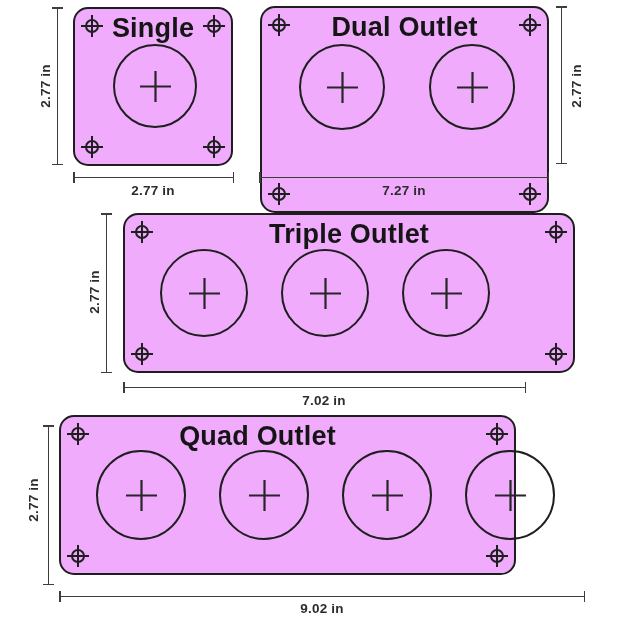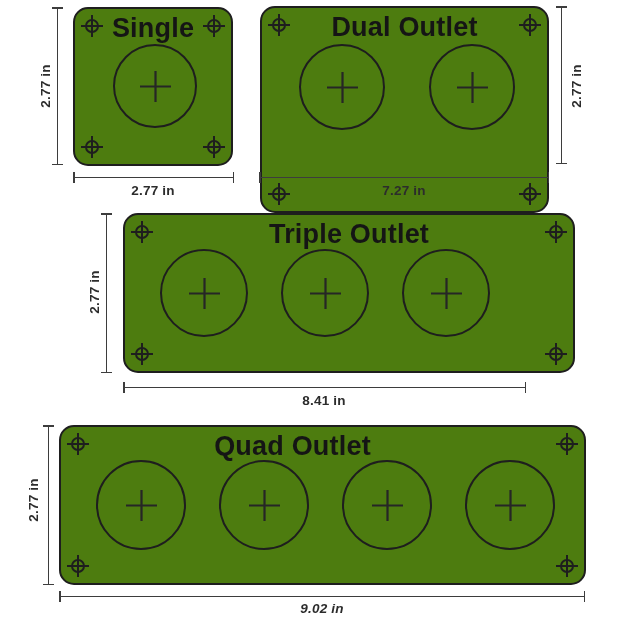--- a/index.html
+++ b/index.html
@@ -3,27 +3,27 @@
 <meta charset="utf-8">
 <style>
   html,body { margin:0; padding:0; background:#ffffff; }
   .canvas {
     position:relative; width:619px; height:619px; background:#ffffff;
     font-family:"Liberation Sans", sans-serif; overflow:hidden;
   }
 
   
   .panel {
-    position:absolute; box-sizing:border-box; background:#4d7c0f;
+    position:absolute; box-sizing:border-box; background:#f0abfc;
     border:2.5px solid #1e1e1e; border-radius:15px;
   }
   #panel-single { left:73px;  top:7px;   width:160px; height:159px; }
   #panel-dual   { left:260px; top:6px;   width:289px; height:207px; }
   #panel-triple { left:123px; top:213px; width:452px; height:160px; }
-  #panel-quad   { left:59px;  top:425px; width:527px; height:160px; }
+  #panel-quad   { left:59px;  top:415px; width:457px; height:160px; }
 
   .panel-title {
     position:absolute; top:3px; left:0; right:0; margin:0;
     text-align:center; font-size:27px; font-weight:700; color:#151515;
     letter-spacing:0.2px; line-height:1.2; white-space:nowrap;
   }
   #panel-quad .panel-title { transform:translateX(-30px); }
 
   
   .outlet {
@@ -79,21 +79,21 @@
   .dim-label.rot { transform:translate(-50%,-50%) rotate(-90deg); }
 
   #lbl-single-h { left:45px;  top:86px;  }
   #lbl-dual-h   { left:576px; top:86px;  }
   #lbl-triple-h { left:94px;  top:292px; }
   #lbl-quad-h   { left:33px;  top:500px; }
 
   #lbl-single-w { left:153px; top:190px; }
   #lbl-dual-w   { left:404px; top:190px; }
   #lbl-triple-w { left:324px; top:400px; }
-  #lbl-quad-w   { left:322px; top:608px;font-style:italic; }
+  #lbl-quad-w   { left:322px; top:608px; }
 </style>
 </head>
 <body>
 
 <div class="canvas">
 
   <section class="panel" id="panel-single">
     <h2 class="panel-title">Single</h2>
     <span class="screw tl">
   <svg class="screw-svg" width="22" height="22" viewBox="0 0 22 22">
@@ -234,21 +234,21 @@
     <i class="dtick t0"></i>
       <i class="dline"></i>
       <i class="dtick b0"></i>
   </div>
   <span class="dim-label rot" id="lbl-triple-h">2.77 in</span>
   <div class="hdim" id="hdim-triple">
     <i class="dtick l0"></i>
       <i class="dline"></i>
       <i class="dtick r0"></i>
   </div>
-  <span class="dim-label" id="lbl-triple-w">8.41 in</span>
+  <span class="dim-label" id="lbl-triple-w">7.02 in</span>
 
   <section class="panel" id="panel-quad">
     <h2 class="panel-title">Quad Outlet</h2>
     <span class="screw tl">
   <svg class="screw-svg" width="22" height="22" viewBox="0 0 22 22">
     <circle cx="11" cy="11" r="6" fill="none" stroke="#1e1e1e" stroke-width="2"></circle>
     <path d="M11 0 V22 M0 11 H22" fill="none" stroke="#1e1e1e" stroke-width="2"></path>
   </svg>
 </span>
     <span class="screw tr">

